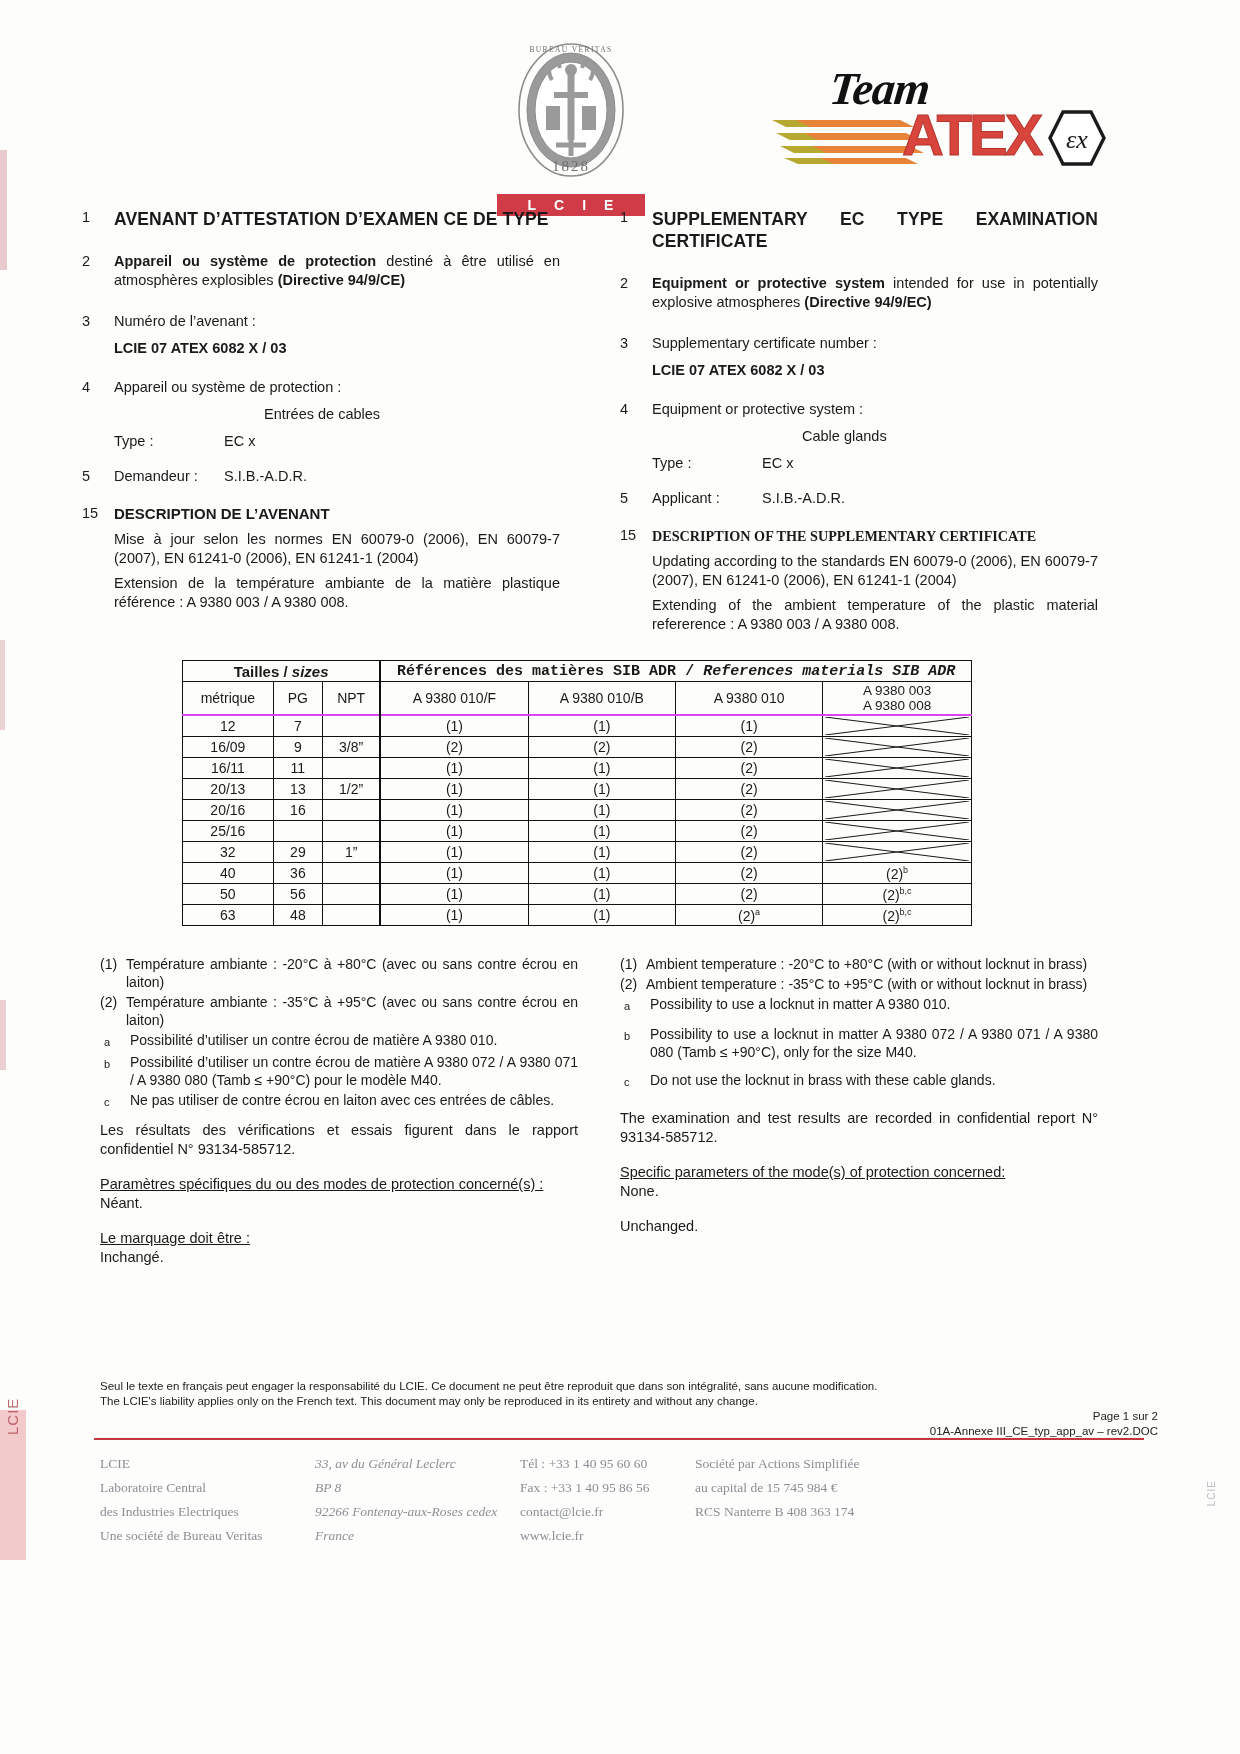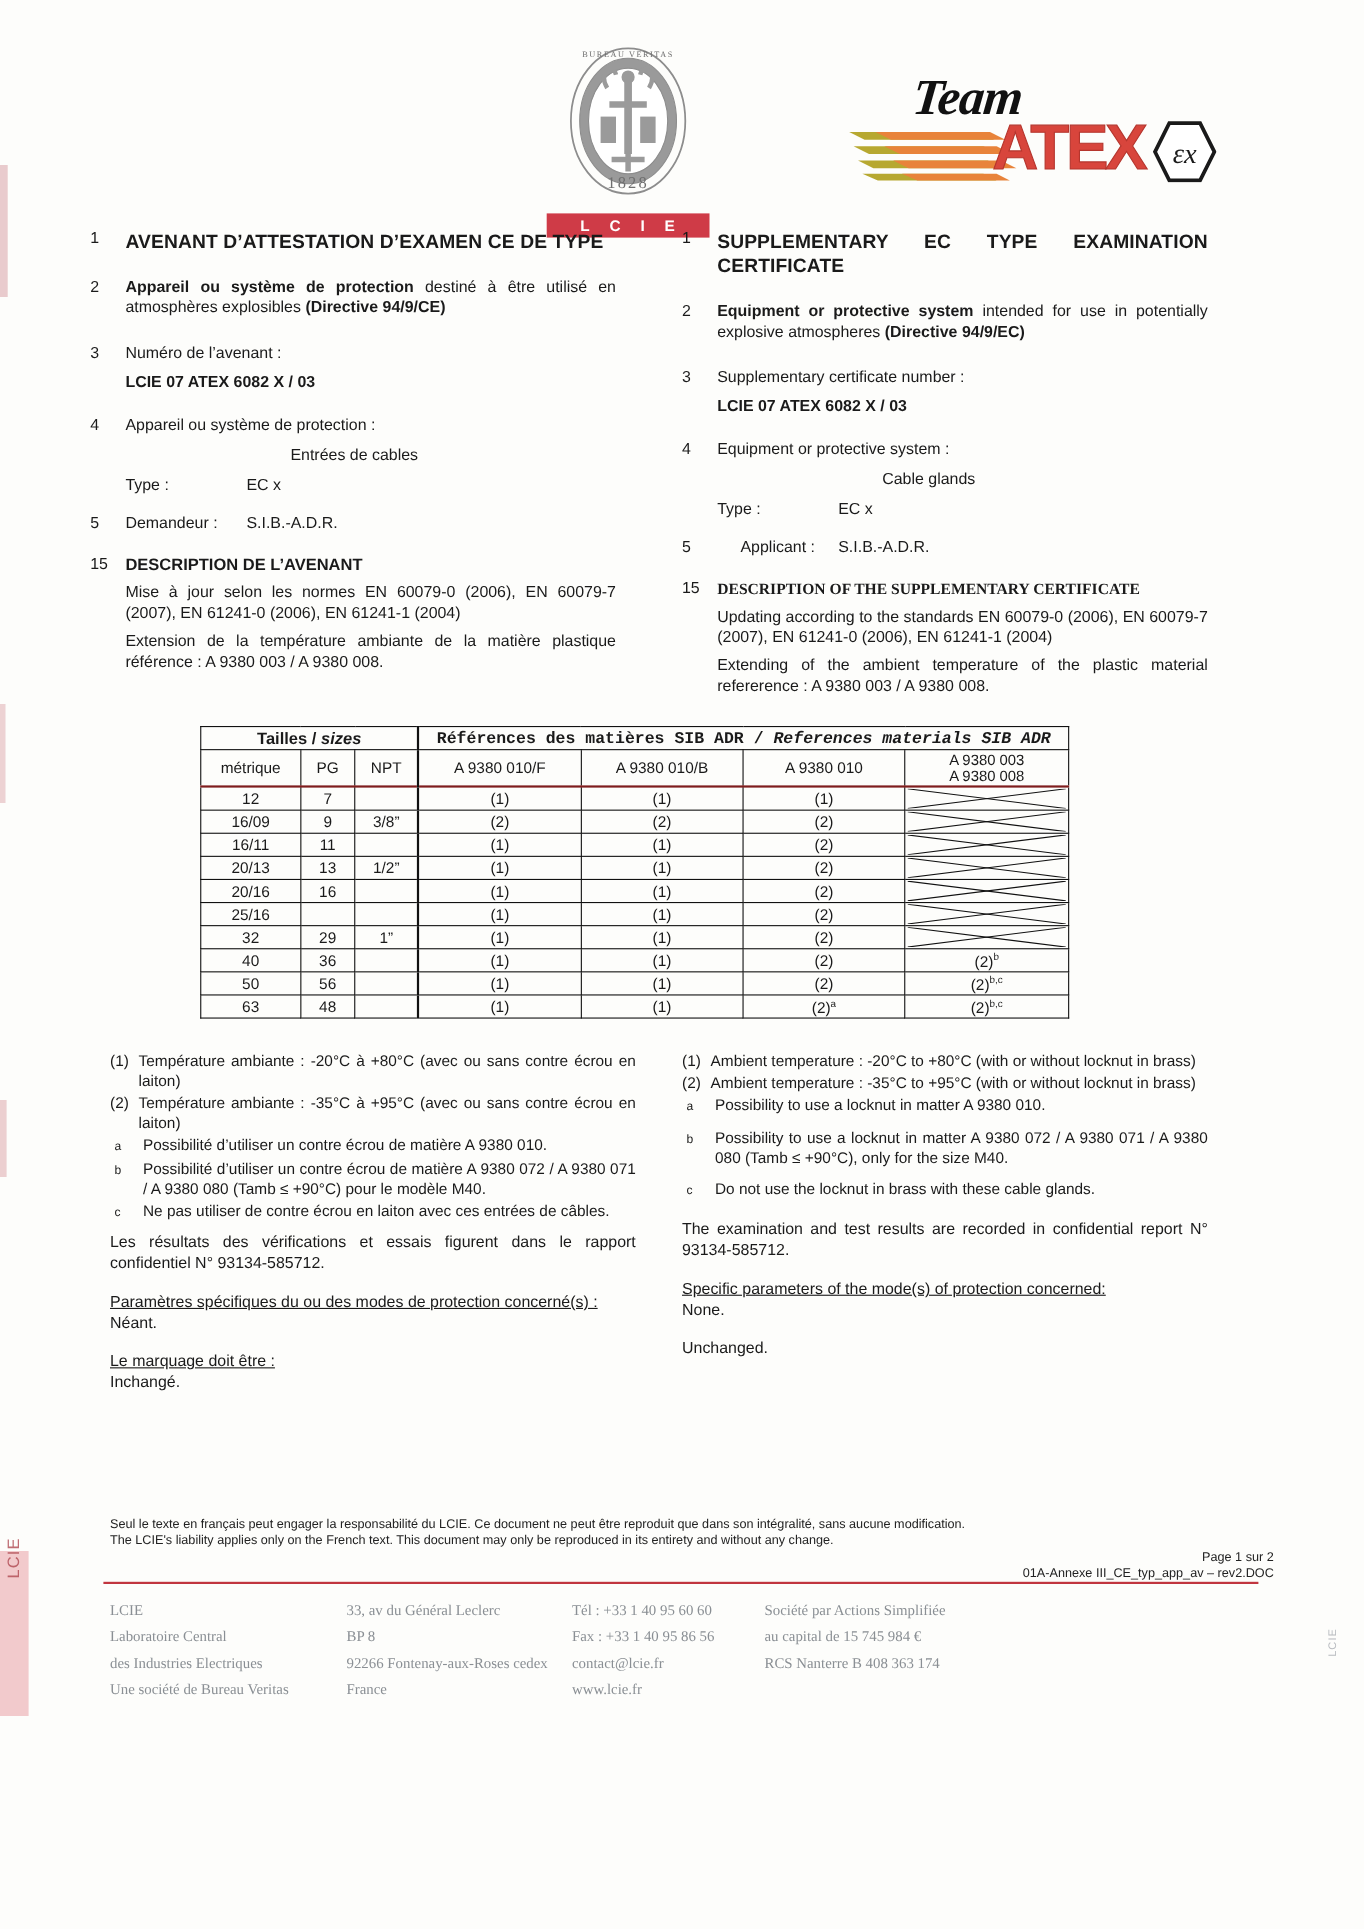--- a/index.html
+++ b/index.html
@@ -64,21 +64,21 @@
   .typerow{display:flex;padding-left:32px;font-size:14.5px;line-height:19px;}
   .typerow .k{width:110px;flex:0 0 110px;}
   .sect-title{font-weight:bold;font-size:15px;line-height:20px;}
   .sect-title-en{font-weight:bold;font-size:14.2px;line-height:20px;font-family:Liberation Serif, serif;}
 
   
   .tablewrap{position:absolute;left:182px;top:660px;width:790px;}
   table.main{border-collapse:collapse;width:790px;font-size:14px;}
   table.main td,table.main th{border:1px solid #111;text-align:center;
     font-weight:normal;padding:1px 2px;height:18px;}
-  table.main .thick-b{border-bottom:2px solid #7f1d1d;}
+  table.main .thick-b{border-bottom:2px solid #d946ef;}
   table.main .grp{font-weight:bold;font-size:15px;font-family:Liberation Mono, monospace;}
   table.main .grp i{font-weight:bold;font-style:italic;}
   table.main .sizes-h{font-weight:bold;font-size:15px;}
   table.main .sizes-h i{font-style:italic;font-weight:bold;}
   .c-met{width:88px;}
   .c-pg{width:46px;}
   .c-npt{width:54px;}
   .c-ref{width:150px;}
   .c-last{width:152px;}
   .vsep{border-left:2px solid #111 !important;}
@@ -104,21 +104,21 @@
   
   .legal{position:absolute;left:100px;top:1379px;width:1000px;
     font-size:11.5px;line-height:15px;color:#222;}
   .docref{position:absolute;right:82px;top:1409px;text-align:right;
     font-size:11.5px;line-height:15px;color:#222;}
   .hr-bottom{position:absolute;left:94px;top:1438px;width:1050px;height:2px;background:#c1363f;}
   .footer{position:absolute;left:100px;top:1452px;width:1040px;
     font-family:"Liberation Serif",serif;font-size:13.5px;line-height:24px;color:#8a8f94;}
   .frow{display:flex;}
   .fc1{width:215px;}
-  .fc2{width:205px;}
+  .fc2{width:205px;font-style:italic;}
   .fc3{width:175px;}
   .fc4{width:250px;}
   .side-code{position:absolute;right:34px;top:1480px;font-size:10px;color:#b9bcc0;
     transform:rotate(-90deg);transform-origin:right top;letter-spacing:1px;}
 </style>
 </head>
 <body>
 
 <div class="page">
 
@@ -289,21 +289,21 @@
       <div class="typerow">
         <div class="k">Type :</div>
         <div>EC x</div>
       </div>
 
       <div class="sp-16"></div>
 
       <div class="row">
         <div class="num">5</div>
         <div class="txt" style="display:flex;">
-          <span style="width:110px;flex:0 0 110px;text-align:center;">Applicant :</span>
+          <span style="width:110px;flex:0 0 110px;">Applicant :</span>
           <span>S.I.B.-A.D.R.</span>
         </div>
       </div>
 
       <div class="sp-18"></div>
 
       <div class="row">
         <div class="num">15</div>
         <div class="txt sect-title-en">DESCRIPTION OF THE SUPPLEMENTARY CERTIFICATE</div>
       </div>

